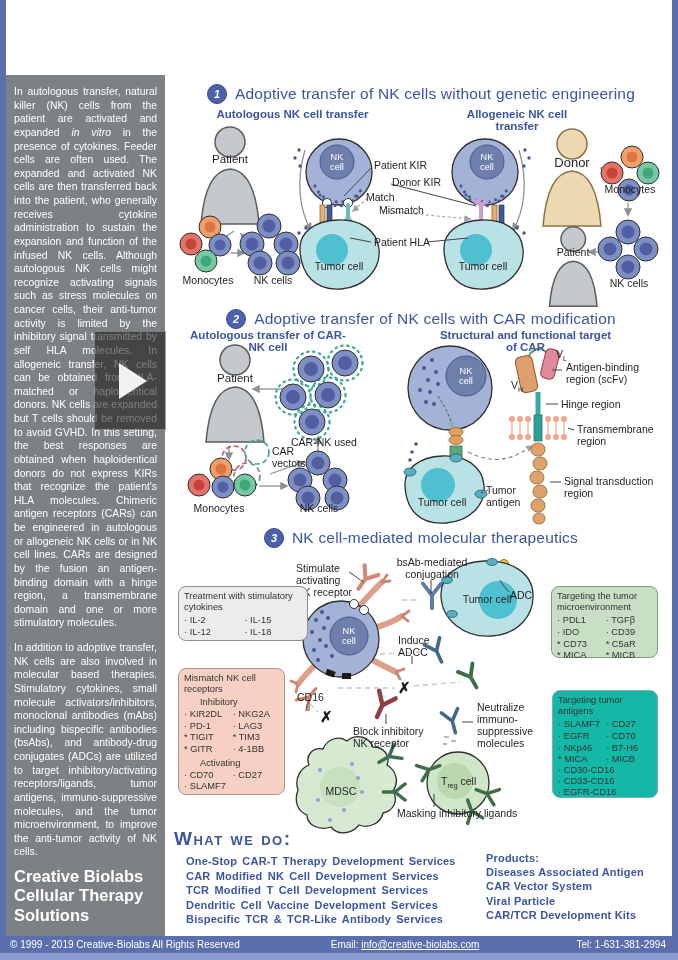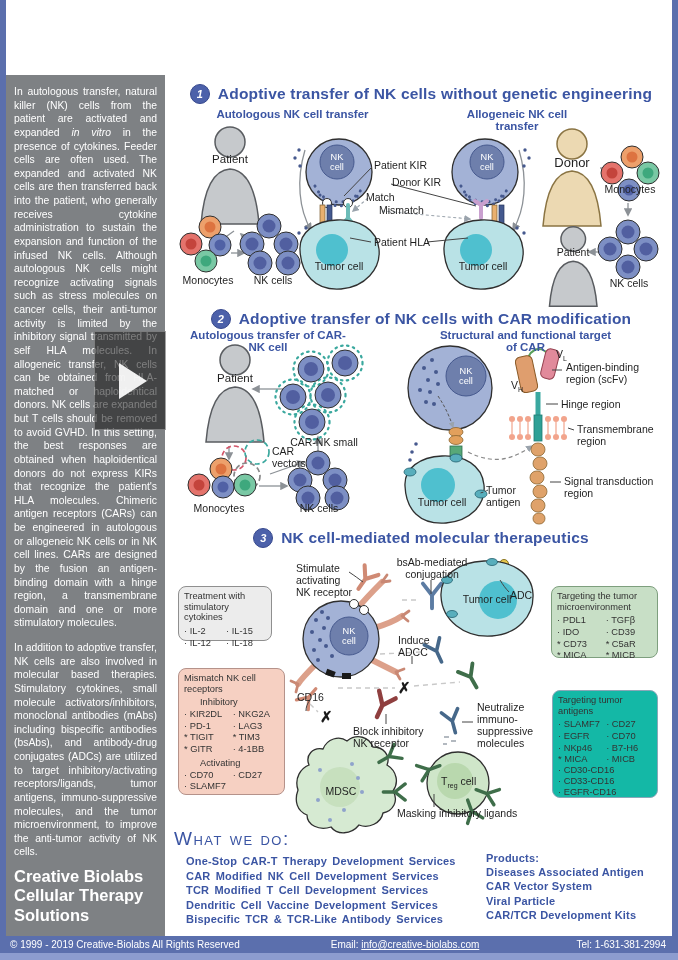--- a/index.html
+++ b/index.html
@@ -24,40 +24,40 @@
   
   .play-overlay{position:absolute;left:94px;top:331px;width:70px;height:97px;
     background:rgba(18,18,18,.55);border:1px solid rgba(255,255,255,.3);
     display:flex;align-items:center;justify-content:center;cursor:pointer}
   .play-tri{width:0;height:0;border-left:28px solid rgba(255,255,255,.92);
     border-top:18px solid transparent;border-bottom:18px solid transparent;margin-left:6px}
   
   .sec-head{position:absolute;display:flex;justify-content:center;align-items:center;gap:8px;width:502px;left:170px}
   .badge{width:18px;height:18px;border-radius:50%;background:#4c61aa;border:1px solid #37498e;color:#fff;
     font-size:11px;font-weight:bold;font-style:italic;display:flex;align-items:center;justify-content:center}
-  .sec-title{color:#3b55a3;font-weight:bold;font-size:15.5px;letter-spacing:.2px}
+  .sec-title{color:#3b55a3;font-weight:normal;font-size:15.5px;letter-spacing:.2px}
   .subtitle{position:absolute;color:#3b55a3;font-weight:bold;font-size:11.5px;text-align:center}
   
   .lb{position:absolute;font-size:10.5px;color:#1f1f1f;line-height:1.13;white-space:pre-line}
   .c{text-align:center}
   .w{color:#fff}
   .sm{font-size:9.2px}
   .xmark{position:absolute;font-size:15px;font-weight:bold;color:#1a1a1a}
   sub{font-size:7px}
   
   .ibox{position:absolute;border-radius:8px;padding:4px 5px;box-sizing:border-box;font-size:9.3px;color:#333;line-height:1.15}
   .ibox .t{margin-bottom:3px;line-height:1.15}
   .ibox .sub-t{margin:3px 16px 1px}
   .grid2{display:grid;grid-template-columns:1.05fr 1fr;row-gap:1px}
   .box-gray{background:#ececec;border:1px solid #8f8f8f}
   .box-pink{background:#f6d0c2;border:1px solid #b5928a}
   .box-green{background:#c8dfc6;border:1px solid #7e9f7e}
   .box-blue{background:#14b8a6;border:1px solid #8aa7b8}
   
-  .wwd-head{position:absolute;left:174px;top:828px;color:#3b55a3;font-weight:normal;font-size:19px;
+  .wwd-head{position:absolute;left:174px;top:828px;color:#3b55a3;font-weight:bold;font-size:19px;
     font-variant:small-caps;letter-spacing:1.5px}
   .service{position:absolute;left:186px;color:#3b55a3;font-weight:bold;font-size:11px;letter-spacing:.2px;word-spacing:2px}
   .product{position:absolute;left:486px;color:#3b55a3;font-weight:bold;font-size:11px;letter-spacing:.2px}
   
   .footer{position:absolute;left:0;top:936px;width:678px;height:17px;background:#5b6fad;color:#fff;font-size:10px}
   .footer .fi{position:absolute;top:0;line-height:17px}
   .strip{position:absolute;left:0;top:953px;width:678px;height:7px;background:#8c9ccf}
   .underline{text-decoration:underline;cursor:pointer}
   svg.diagram{position:absolute;left:0;top:0}
 </style>
@@ -474,21 +474,21 @@
   <div class="lb c" style="left:598px;top:278px;width:62px">NK cells</div>
 
   <div class="sec-head" style="top:309px">
     <div class="badge">2</div>
     <div class="sec-title">Adoptive transfer of NK cells with CAR modification</div>
   </div>
   <div class="subtitle" style="left:183px;top:329px;width:170px">Autologous transfer of CAR-NK cell</div>
   <div class="subtitle" style="left:433px;top:329px;width:185px">Structural and functional target of CAR</div>
 
   <div class="lb c" style="left:204px;top:372px;width:62px;font-size:11.5px">Patient</div>
-  <div class="lb c" style="left:285px;top:437px;width:78px">CAR-NK small</div>
+  <div class="lb c" style="left:285px;top:437px;width:78px">CAR-NK used</div>
   <div class="lb" style="left:272px;top:446px">CAR
 vectors</div>
   <div class="lb c" style="left:184px;top:503px;width:70px">Monocytes</div>
   <div class="lb c" style="left:288px;top:503px;width:62px">NK cells</div>
   <div class="lb c w sm" style="left:451px;top:366px;width:30px">NK
 cell</div>
   <div class="lb c" style="left:410px;top:497px;width:64px">Tumor cell</div>
   <div class="lb" style="left:486px;top:485px">Tumor
 antigen</div>
   <div class="lb" style="left:511px;top:380px"><span>V</span><sub>H</sub></div>
@@ -523,21 +523,21 @@
   <div class="lb" style="left:477px;top:702px">Neutralize
 immuno-
 suppressive
 molecules</div>
   <div class="lb c" style="left:319px;top:786px;width:44px;font-size:10.5px">MDSC</div>
   <div class="lb" style="left:441px;top:776px"><span>T</span><sub>reg</sub><span> cell</span></div>
   <div class="lb" style="left:397px;top:808px">Masking inhibitory ligands</div>
   <div class="xmark" style="left:320px;top:708px">✗</div>
   <div class="xmark" style="left:398px;top:679px">✗</div>
 
-  <div class="ibox box-gray" style="left:178px;top:586px;width:94px;height:55px">
+  <div class="ibox box-gray" style="left:178px;top:586px;width:130px;height:55px">
     <div class="t">Treatment with stimulatory cytokines</div>
     <div class="grid2">
       <span>· IL-2</span>
       <span>· IL-15</span>
       <span>· IL-12</span>
       <span>· IL-18</span>
     </div>
   </div>
 
   <div class="ibox box-green" style="left:551px;top:586px;width:107px;height:72px">

